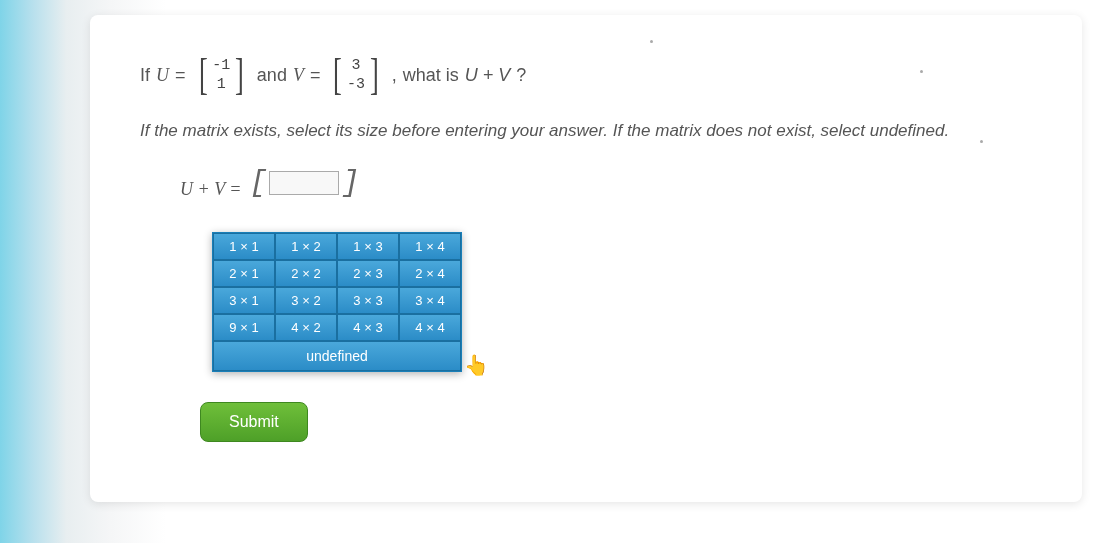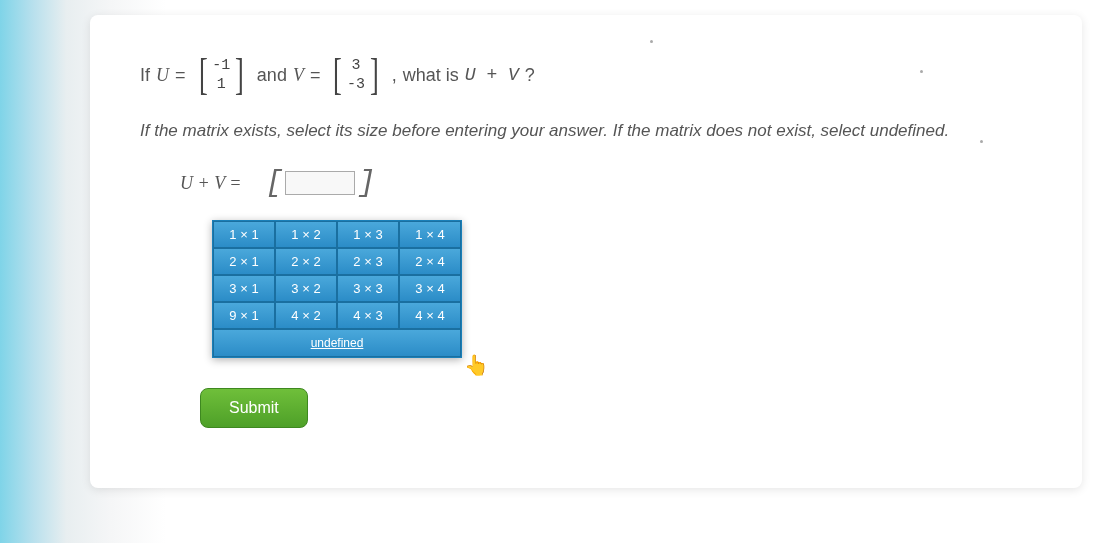--- a/index.html
+++ b/index.html
@@ -60,24 +60,24 @@
     font-size: 17px;
     color: #555;
     line-height: 1.6;
     margin-bottom: 22px;
   }
   .answer-line {
     font-style: italic;
     font-size: 18px;
     color: #555;
     margin-left: 40px;
-    margin-bottom: 20px;
+    margin-bottom: 32px;
     display: flex;
-    align-items: center;
-    gap: 24px;
+    align-items: flex-end;
+    gap: 8px;
     font-family: "Times New Roman", serif;
   }
   .answer-brackets {
     display: inline-flex;
     align-items: center;
   }
   .answer-bracket {
     font-size: 30px;
     color: #666;
     font-family: "Courier New", monospace;
@@ -109,24 +109,23 @@
     border: 1px solid #1a6fa0;
     cursor: pointer;
     font-family: Arial, sans-serif;
   }
   .undefined-row {
     grid-column: 1 / span 4;
     background: linear-gradient(#4aa8db, #2b8cc7);
     color: #fff;
     text-align: center;
     padding: 6px 0;
-    font-size: 12px;
+    font-size: 14px;
     border: 1px solid #1a6fa0;
     cursor: pointer;
-    text-decoration: underline;
   }
   .submit-btn {
     background: linear-gradient(#6fbf3a, #4ea028);
     color: #fff;
     border: 1px solid #3e8820;
     border-radius: 8px;
     padding: 10px 28px;
     font-size: 16px;
     cursor: pointer;
     margin-left: 60px;
@@ -162,21 +161,21 @@
     <span class="matrix">
       <span class="bracket">[</span>
       <span class="matrix-col">
         <span>3</span>
         <span>-3</span>
       </span>
       <span class="bracket">]</span>
     </span>
     <span>,</span>
     <span>what is</span>
-    <span style="font-style:italic;font-family:Liberation Mono, monospace">U + V</span>
+    <span style="font-style:italic;font-family:Liberation Sans, sans-serif">U + V</span>
       <span>?</span>
   </div>
 
   <div class="instruction">If the matrix exists, select its size before entering your answer. If the matrix does not exist, select undefined.</div>
 
   <div class="answer-line">
     <span>U + V =</span>
     <span class="answer-brackets">
       <span class="answer-bracket">[</span>
       <input class="answer-input" type="text" style="">

